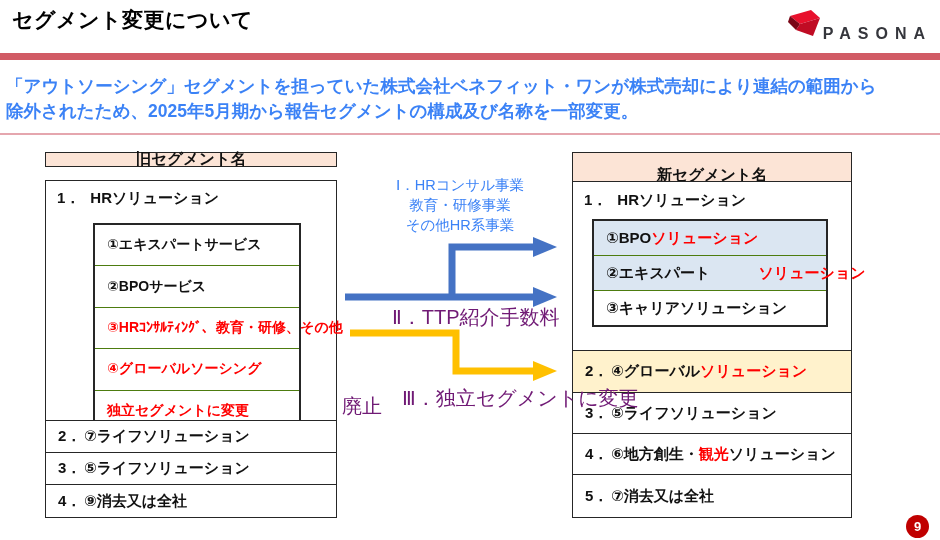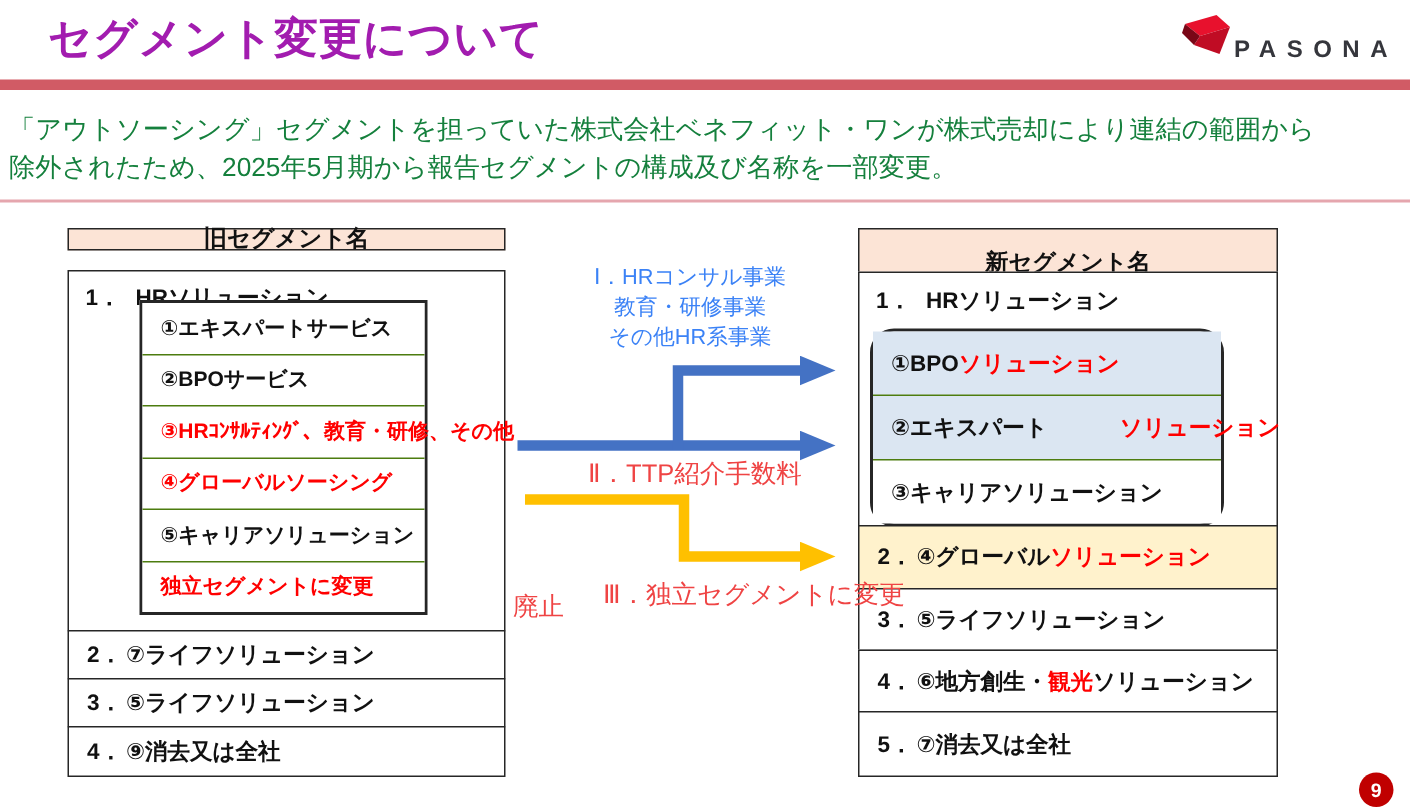--- a/index.html
+++ b/index.html
@@ -3,41 +3,41 @@
 <meta charset="utf-8">
 <style>
   html,body{margin:0;padding:0;background:#888;}
   *{box-sizing:border-box;}
   .slide{
     position:relative;width:940px;height:540px;background:#ffffff;
     font-family:"Liberation Sans","DejaVu Sans",sans-serif;
     overflow:hidden;margin:0 auto;
   }
   
-  .title{position:absolute;left:32px;top:6px;font-size:29px;font-weight:800;color:#a21caf;letter-spacing:0.5px;}
+  .title{position:absolute;left:12px;top:6px;font-size:21px;font-weight:800;color:#000000;letter-spacing:0.5px;}
   .title-bar{position:absolute;left:0;top:53px;width:940px;height:7px;background:#d15b65;}
   .logo{position:absolute;right:8px;top:9px;display:flex;align-items:flex-end;}
   .logo-text{font-size:16px;font-weight:600;color:#35363c;letter-spacing:7px;}
   
-  .intro{position:absolute;left:6px;top:74px;width:926px;font-size:17.5px;font-weight:400;color:#15803d;line-height:25px;}
+  .intro{position:absolute;left:6px;top:74px;width:926px;font-size:17.5px;font-weight:700;color:#3b82f6;line-height:25px;}
   .thin-line{position:absolute;left:0;top:133px;width:940px;height:2px;background:#e5a6ae;}
   
   .cell{position:absolute;border:1px solid #262626;background:#fff;display:flex;align-items:center;font-weight:700;color:#111;}
   .cell.hdr{background:#fce4d6;justify-content:center;font-size:15.5px;}
   .group-label{position:absolute;font-size:15px;font-weight:700;color:#111;display:flex;gap:10px;}
   .subtable{position:absolute;border:2px solid #262626;background:#fff;display:flex;flex-direction:column;}
   .subrow{flex:1;display:flex;align-items:center;padding-left:12px;font-size:14px;font-weight:700;color:#111;background:#fff;white-space:nowrap;}
   .subrow + .subrow{border-top:1px solid #4d7c0f;}
   .subrow.blue-bg{background:#dbe6f2;}
   .red{color:#ff0000;}
   .num{display:inline-block;width:38px;padding-left:12px;font-size:15px;}
   .rowlabel{font-size:15px;white-space:nowrap;}
   .cream-bg{background:#fff2cc !important;}
   
-  .mid-label{position:absolute;font-size:17px;font-weight:500;color:#ef4444;white-space:nowrap;}
+  .mid-label{position:absolute;font-size:20px;font-weight:500;color:#701a75;white-space:nowrap;}
   .mid-block{position:absolute;left:372px;top:175px;width:176px;text-align:center;font-size:14.5px;font-weight:500;color:#3b82f6;line-height:20px;}
   
   .page-badge{position:absolute;left:906px;top:515px;width:23px;height:23px;border-radius:50%;
     background:#c00000;color:#fff;font-size:13px;font-weight:700;display:flex;align-items:center;justify-content:center;}
   .arrows{position:absolute;left:0;top:0;pointer-events:none;}
 </style>
 </head>
 <body>
 
 <div class="slide">
@@ -61,26 +61,25 @@
   <div class="thin-line"></div>
 
   <div class="cell hdr" style="left:45px;top:152px;width:292px;height:15px;">旧セグメント名</div>
 
   <div class="cell" style="left:45px;top:180px;width:292px;height:241px;"></div>
   <div class="group-label" style="left:57px;top:189px;">
     <span>1．</span>
     <span>HRソリューション</span>
   </div>
 
-  <div class="subtable" style="left:93px;top:200px;width:192px;height:210px;">
+  <div class="subtable" style="left:93px;top:223px;width:208px;height:210px;">
     <div class="subrow">①エキスパートサービス</div>
     <div class="subrow">②BPOサービス</div>
     <div class="subrow red">③HRｺﾝｻﾙﾃｨﾝｸﾞ、教育・研修、その他</div>
     <div class="subrow red">④グローバルソーシング</div>
-    <div class="subrow">⑤キャリアソリューション</div>
     <div class="subrow red">独立セグメントに変更</div>
   </div>
 
   <div class="cell" style="left:45px;top:420px;width:292px;height:33px;">
     <span class="num">2．</span>
     <span class="rowlabel">⑦ライフソリューション</span>
   </div>
   <div class="cell" style="left:45px;top:452px;width:292px;height:33px;">
     <span class="num">3．</span>
     <span class="rowlabel">⑤ライフソリューション</span>
@@ -91,21 +90,21 @@
   </div>
 
   <div class="cell hdr" style="left:572px;top:152px;width:280px;height:46px;">新セグメント名</div>
 
   <div class="cell" style="left:572px;top:181px;width:280px;height:170px;"></div>
   <div class="group-label" style="left:584px;top:191px;">
     <span>1．</span>
     <span>HRソリューション</span>
   </div>
 
-  <div class="subtable" style="left:580px;top:219px;width:236px;height:132px;border-radius:16px;">
+  <div class="subtable" style="left:592px;top:219px;width:236px;height:108px;">
     <div class="subrow blue-bg" style="font-size:15px;">
       <span>①BPO</span>
         <span class="red">ソリューション</span>
     </div>
     <div class="subrow blue-bg" style="font-size:15px;gap:48px;">
       <span>②エキスパート</span>
         <span class="red">ソリューション</span>
     </div>
     <div class="subrow" style="font-size:15px;">
       <span>③キャリアソリューション</span>

